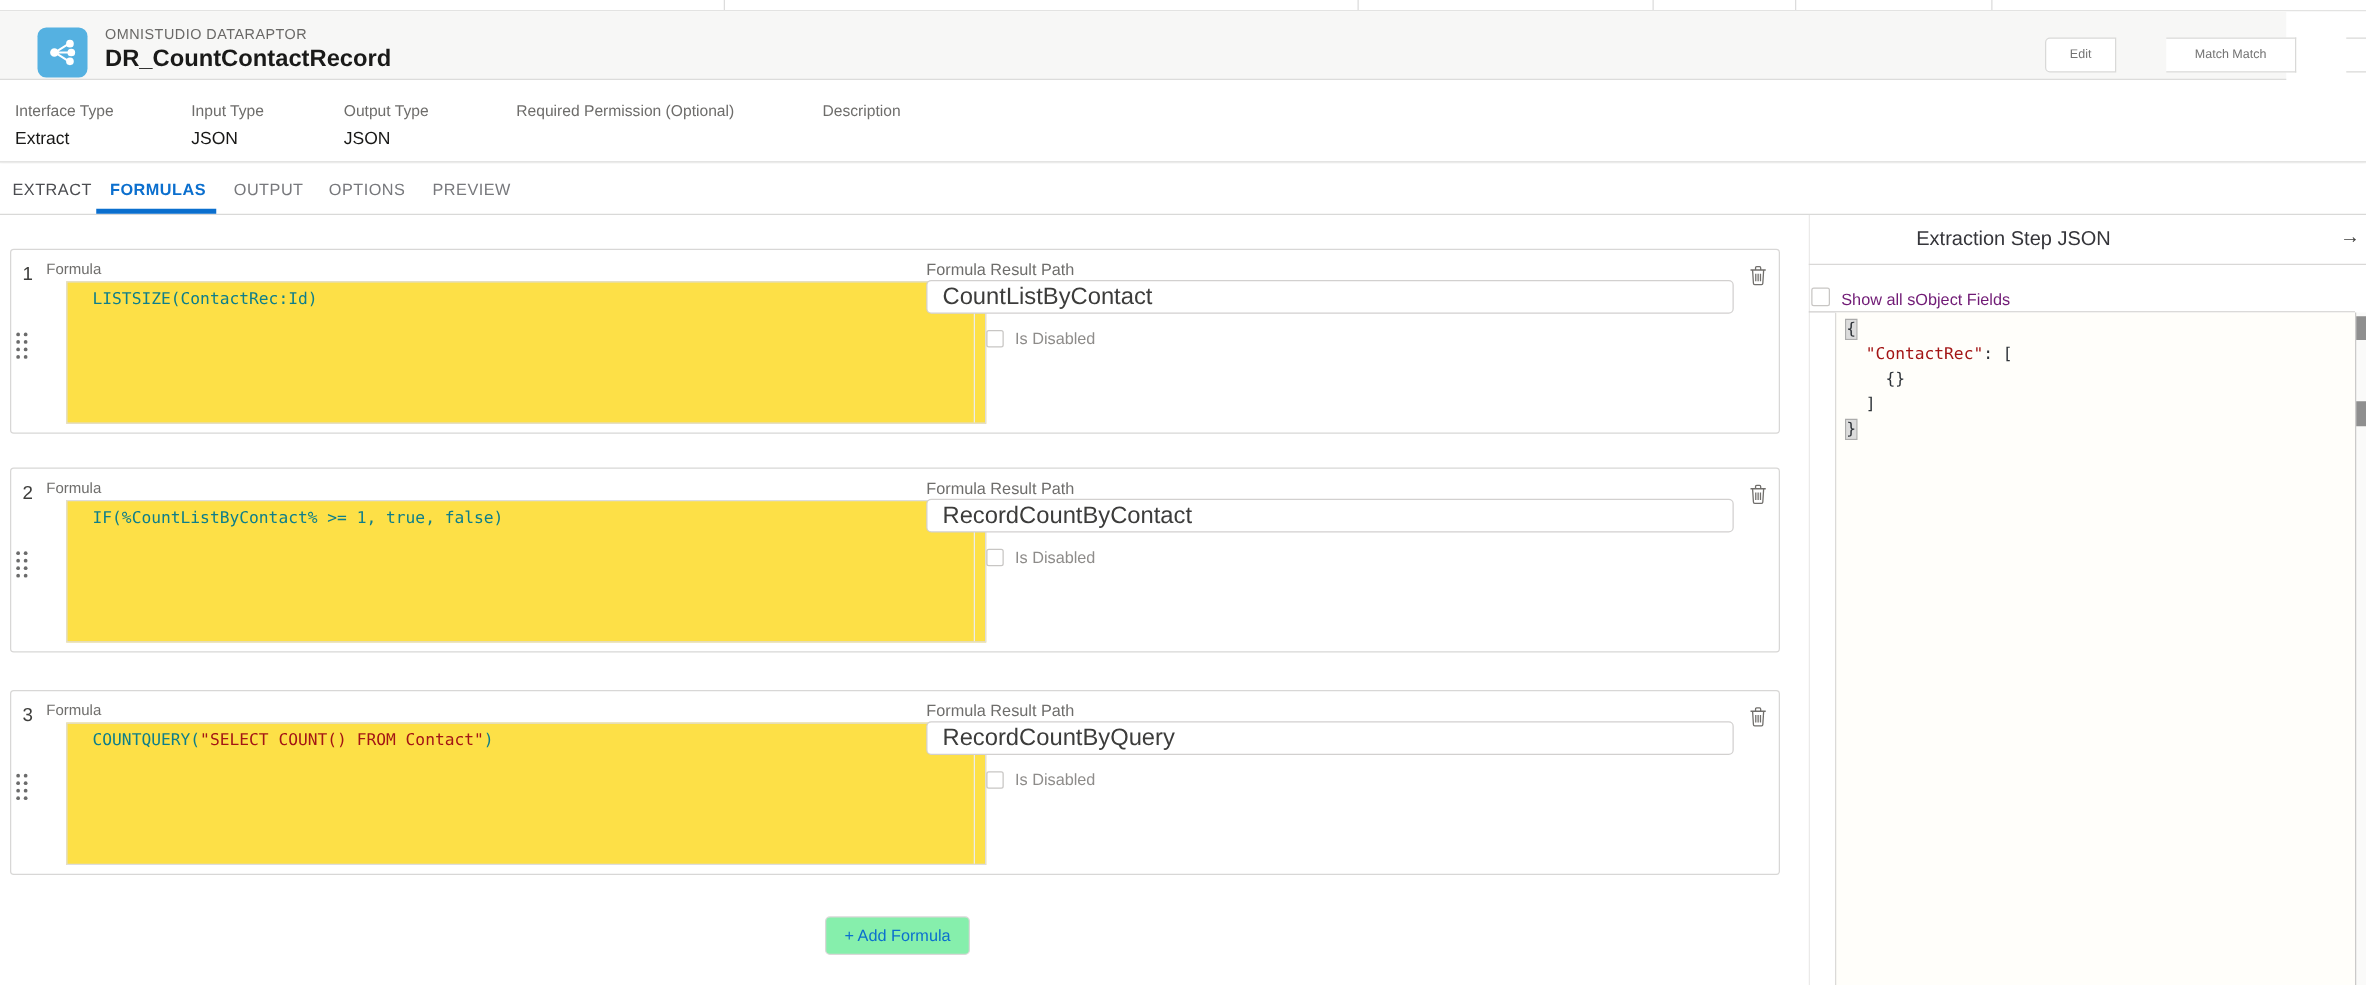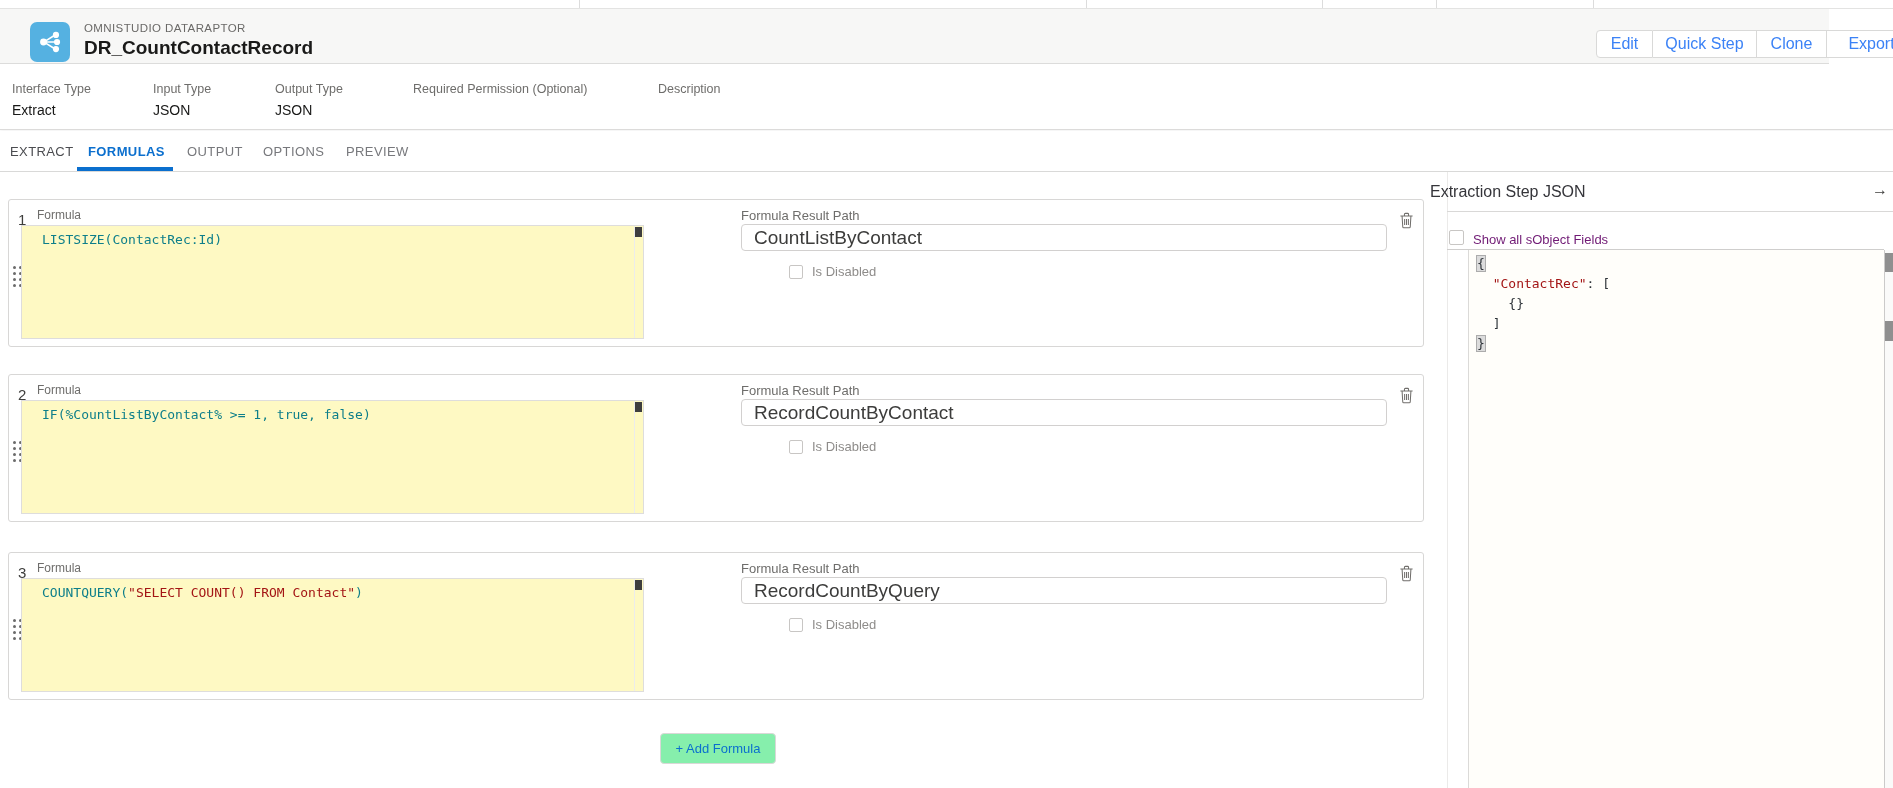--- a/index.html
+++ b/index.html
@@ -14,23 +14,23 @@
   .top-strip { left:0; top:0; width:1893px; height:9px; background:#fff; border-bottom:1px solid #e3e3e2; }
   .strip-tick { top:0; width:1px; height:8px; background:#dcdcdc; }
 
   
   .app-header { left:0; top:9px; width:1829px; height:55px; background:#f7f7f6; border-bottom:1px solid #dcdcdb; }
   .dr-icon { left:30px; top:13px; width:40px; height:40px; border-radius:7px; background:#55b1e1;
              display:flex; align-items:center; justify-content:center; }
   .kicker { left:84px; top:13px; font-size:11.5px; letter-spacing:.4px; color:#6a6967; }
   .page-title { left:84px; top:28px; font-size:19px; font-weight:bold; color:#1a1a19; }
   .btn-group { left:1596px; top:21px; height:28px; display:flex; }
-  .hdr-btn { background:#fff; border:1px solid #d9d9d8; border-left:none; color:#3b82f6;
-             font-size:16px; line-height:26px; text-align:center; cursor:pointer;
-             font-family:"Liberation Sans", sans-serif; }
+  .hdr-btn { background:#fff; border:1px solid #d9d9d8; border-left:none; color:#737373;
+             font-size:10px; line-height:26px; text-align:center; cursor:pointer;
+             font-family:"Liberation Sans", sans-serif;margin-left:40px; }
   .hdr-btn:first-child { border-left:1px solid #d9d9d8; border-radius:4px 0 0 4px; }
   .hdr-btn.last { border-radius:0 4px 4px 0; }
   .w-edit{width:57px}.w-qm{width:104px}.w-clone{width:70px}.w-export{width:90px}
 
   
   .info-row { left:0; top:65px; width:1893px; height:65px; background:#fff;
               border-bottom:1px solid #dcdbda; box-shadow:0 2px 3px rgba(0,0,0,.045); }
   .info-label { top:17px; font-size:12.5px; color:#6e6d6b; }
   .info-value { top:37px; font-size:14px; color:#181817; }
 
@@ -40,41 +40,41 @@
   .tab.first { color:#4b4c50; }
   .tab.active { color:#0b6fce; font-weight:bold; }
   .tab-underline { left:77px; bottom:0; width:96px; height:4px; background:#0b6fce; }
 
   
   .card { left:8px; width:1416px; height:148px; background:#fff; border:1px solid #d8d7d6; border-radius:3px; }
   .card-num { left:9px; top:11px; font-size:15px; color:#3e3e3c; }
   .drag-handle { left:4px; top:66px; display:grid; grid-template-columns:3px 3px; grid-gap:3px; }
   .drag-handle i { width:3px; height:3px; background:#6b6b6b; border-radius:50%; }
   .f-label { left:28px; top:8px; font-size:12px; color:#6e6d6b; }
-  .editor { left:12px; top:25px; width:623px; height:114px; border:1px solid #dedddc; background:#fef9c3; }
+  .editor { left:44px; top:25px; width:736px; height:114px; border:1px solid #dedddc; background:#fde047; }
   .code-line { padding:6px 14px 0 20px; font-family:"DejaVu Sans Mono", monospace;
                font-size:13px; white-space:pre; color:#0d7e8a; }
   .tok-str { color:#a31515; }
   .ed-track { right:0; top:0; width:9px; height:100%; border-left:1px solid #ececeb; }
   .ed-thumb { right:1px; top:1px; width:7px; height:10px; background:#3e3e3e; }
   .rp-label { left:732px; top:8px; font-size:13px; color:#6e6d6b; }
   .rp-input { left:732px; top:24px; width:646px; height:27px; border:1px solid #d2d0cf; border-radius:4px; background:#fff; }
   .rp-value { padding-left:12px; line-height:25px; font-size:19px; color:#3c3c3b; }
   .chk { width:14px; height:14px; border:1px solid #c8c6c4; border-radius:2px; background:#fff; display:inline-block; vertical-align:middle; }
   .disabled-row { left:732px; top:62px;margin-left:48px; }
   .chk-label { margin-left:9px; font-size:13px; color:#8e8c8a; vertical-align:middle; }
   .trash-btn { left:1388px; top:12px; width:18px; height:20px; cursor:pointer; background:none; border:none; }
 
   .add-formula { left:660px; top:733px; width:116px; height:31px; background:#86efac; border:1px solid #d9d8d7;
                  border-radius:4px; color:#0b6fce; font-size:13px; cursor:pointer;
                  font-family:"Liberation Sans", sans-serif; }
 
   
   .panel-vline { left:1447px; top:172px; width:1px; height:616px; background:#ebeae9; }
-  .panel-title { left:1430px; top:183px; font-size:16px; color:#35353a; }
+  .panel-title { left:1533px; top:183px; font-size:16px; color:#35353a; }
   .panel-arrow { left:1872px; top:181px; font-size:16px; color:#3e3e3c; cursor:pointer; }
   .panel-hdr-border { left:1447px; top:211px; width:446px; height:1px; background:#d9d8d7; }
   .sobj-chk { left:1449px; top:230px; width:15px; height:15px; }
   .sobj-label { left:1473px; top:232px; font-size:13px; color:#701a75; }
   .code-top-border { left:1447px; top:249px; width:437px; height:1px; background:#cfcecd; }
   .code-area { left:1468px; top:250px; width:416px; height:538px; background:#fffefa; border-left:1px solid #dbdad8; padding:4px 0 0 8px; }
   .cm-line { font-family:"DejaVu Sans Mono", monospace; font-size:13px; line-height:20px; white-space:pre; color:#2e3338; }
   .tok-key { color:#a31515; }
   .tok-hl { background:#dcdcdc; outline:1px solid #acacac; }
   .scroll-track { left:1884px; top:250px; width:9px; height:538px; background:#fafaf9; border-left:1px solid #cbcac9; }
@@ -100,21 +100,21 @@
         <circle cx="18.5" cy="12" r="2.1"></circle>
         <circle cx="17.5" cy="18.5" r="2.1"></circle>
         <path d="M8 11 L15.6 6.2 M8.4 12 L16.3 12 M8 13 L15.6 17.8" fill="none"></path>
       </g>
     </svg>
   </div>
   <div class="abs kicker">OMNISTUDIO DATARAPTOR</div>
   <div class="abs page-title">DR_CountContactRecord</div>
   <div class="abs btn-group">
     <button class="hdr-btn w-edit">Edit</button>
-    <button class="hdr-btn w-qm">Quick Step</button>
+    <button class="hdr-btn w-qm">Match Match</button>
     <button class="hdr-btn w-clone">Clone</button>
     <button class="hdr-btn w-export last">Export</button>
   </div>
 </div>
 
 <div class="abs info-row">
   <div class="abs info-label" style="left:12px">Interface Type</div>
   <div class="abs info-value" style="left:12px">Extract</div>
   <div class="abs info-label" style="left:153px">Input Type</div>
   <div class="abs info-value" style="left:153px">JSON</div>

